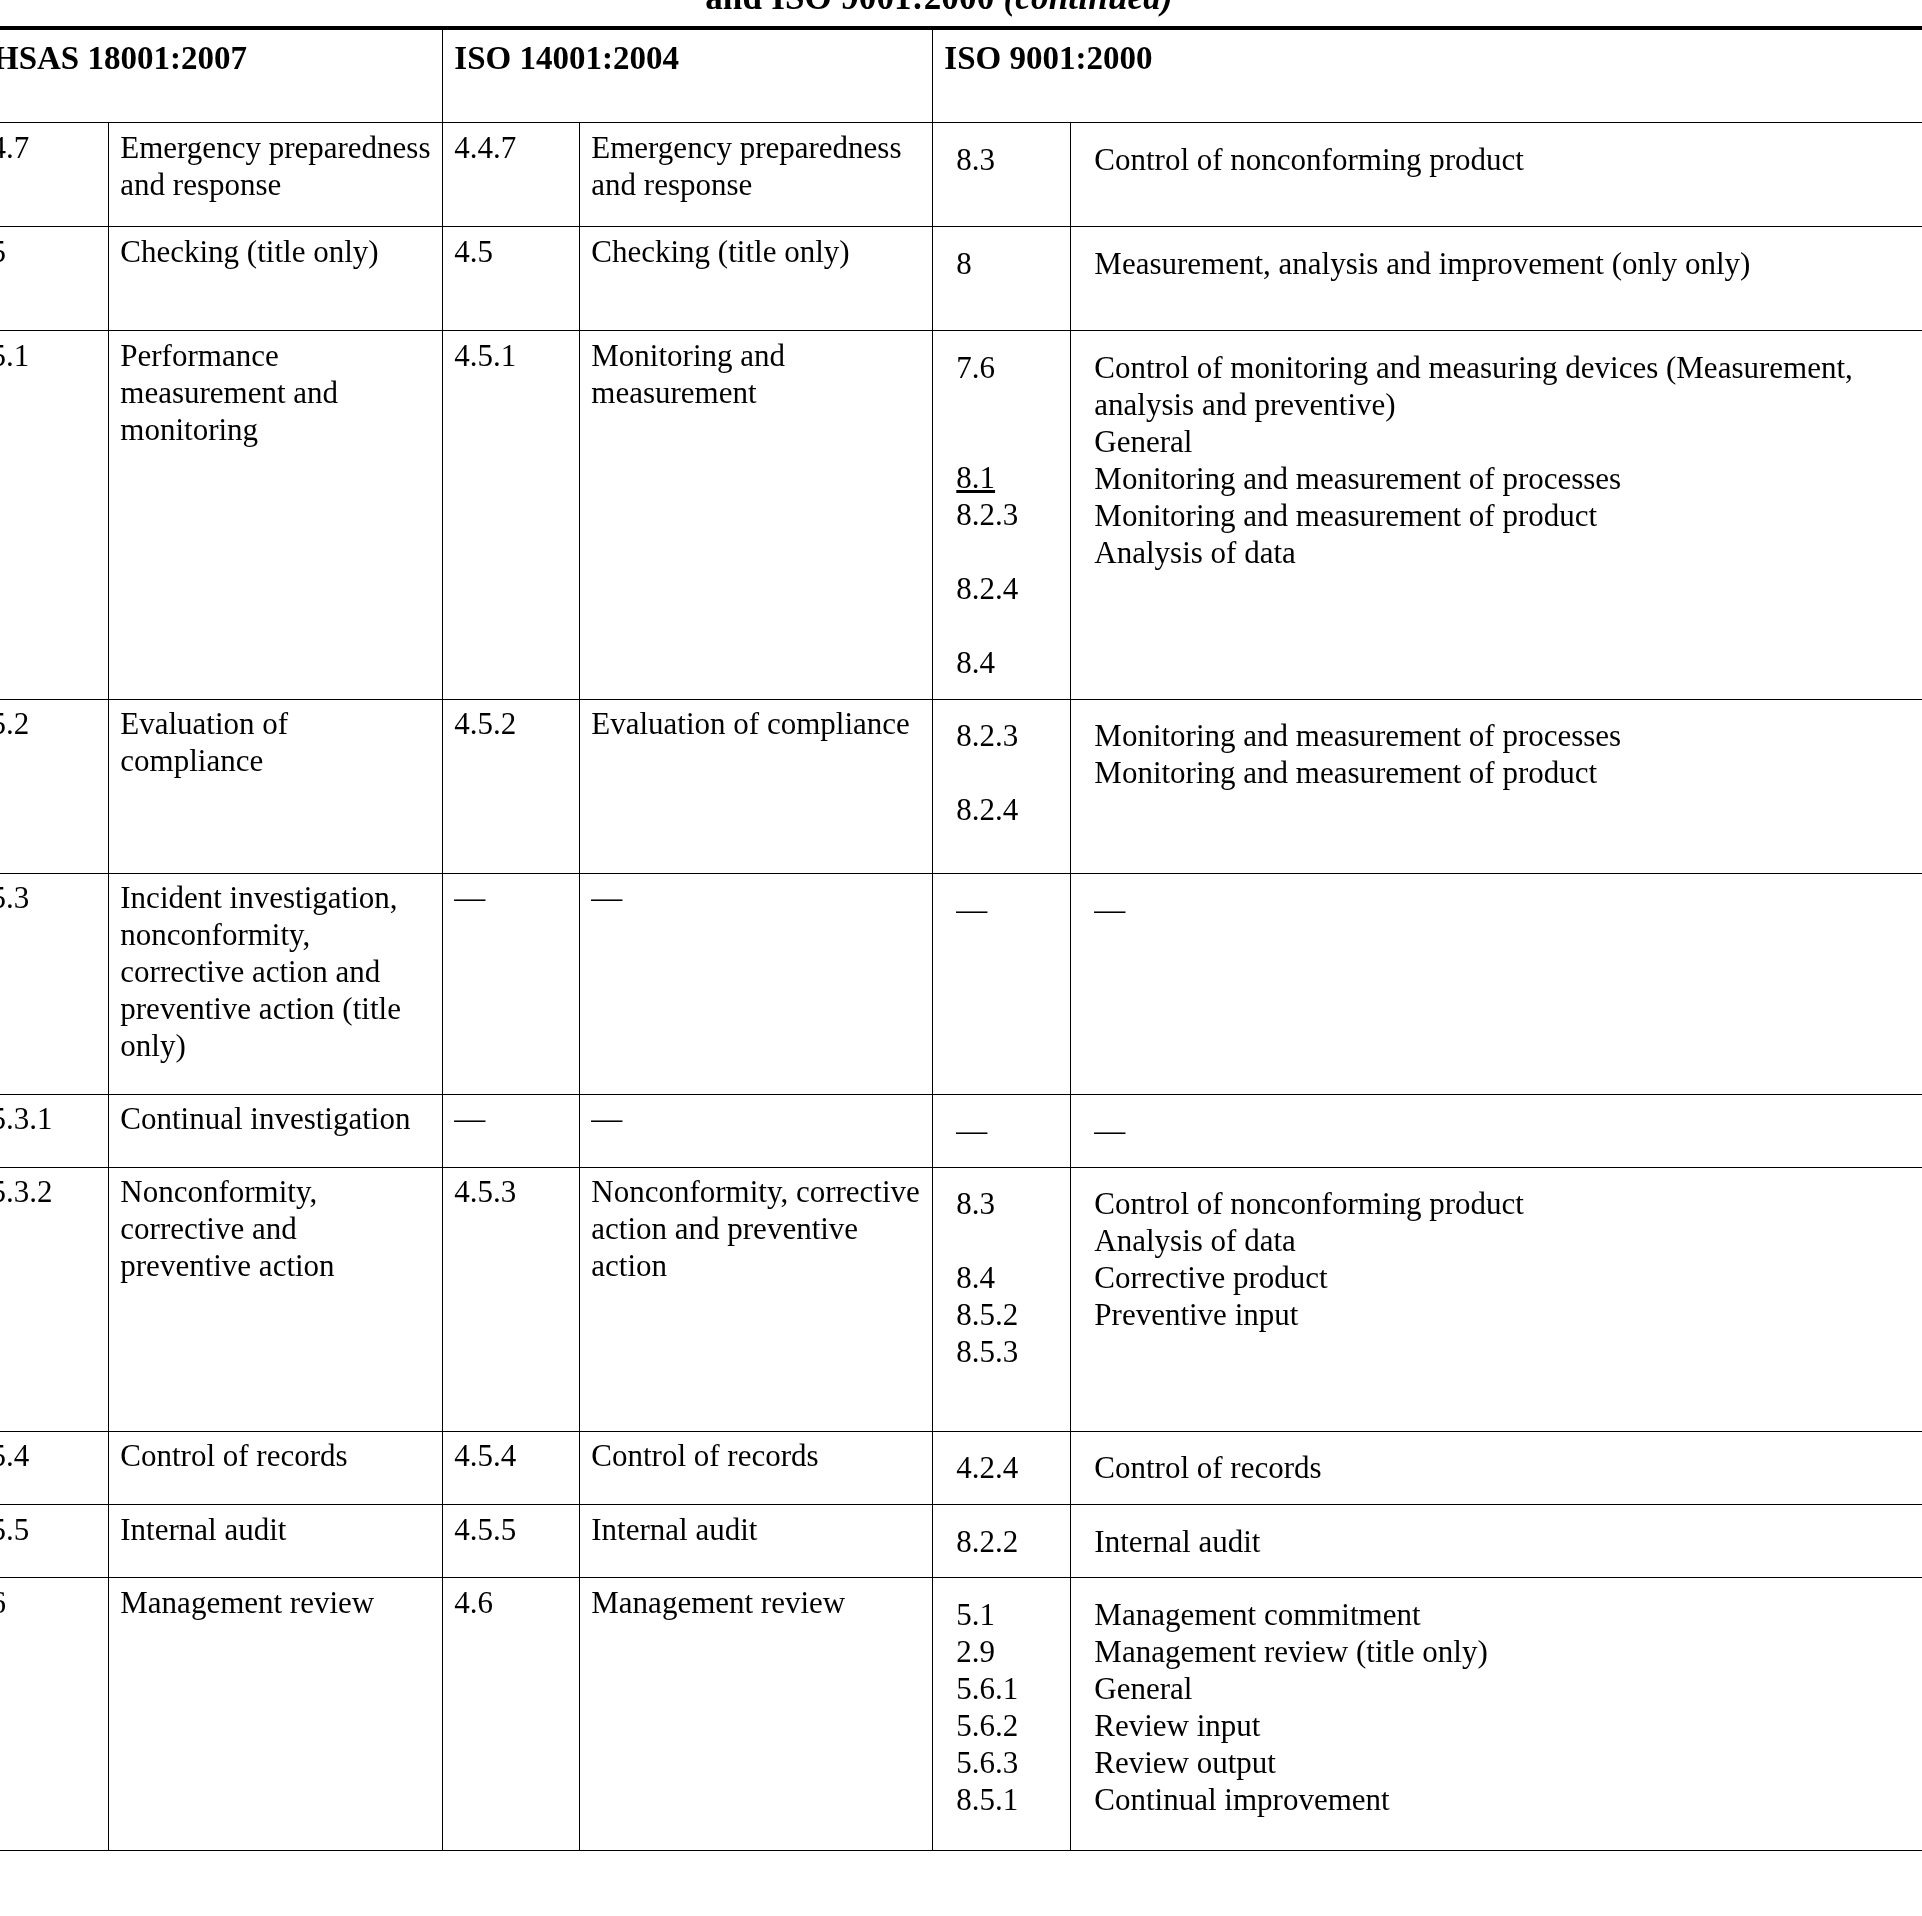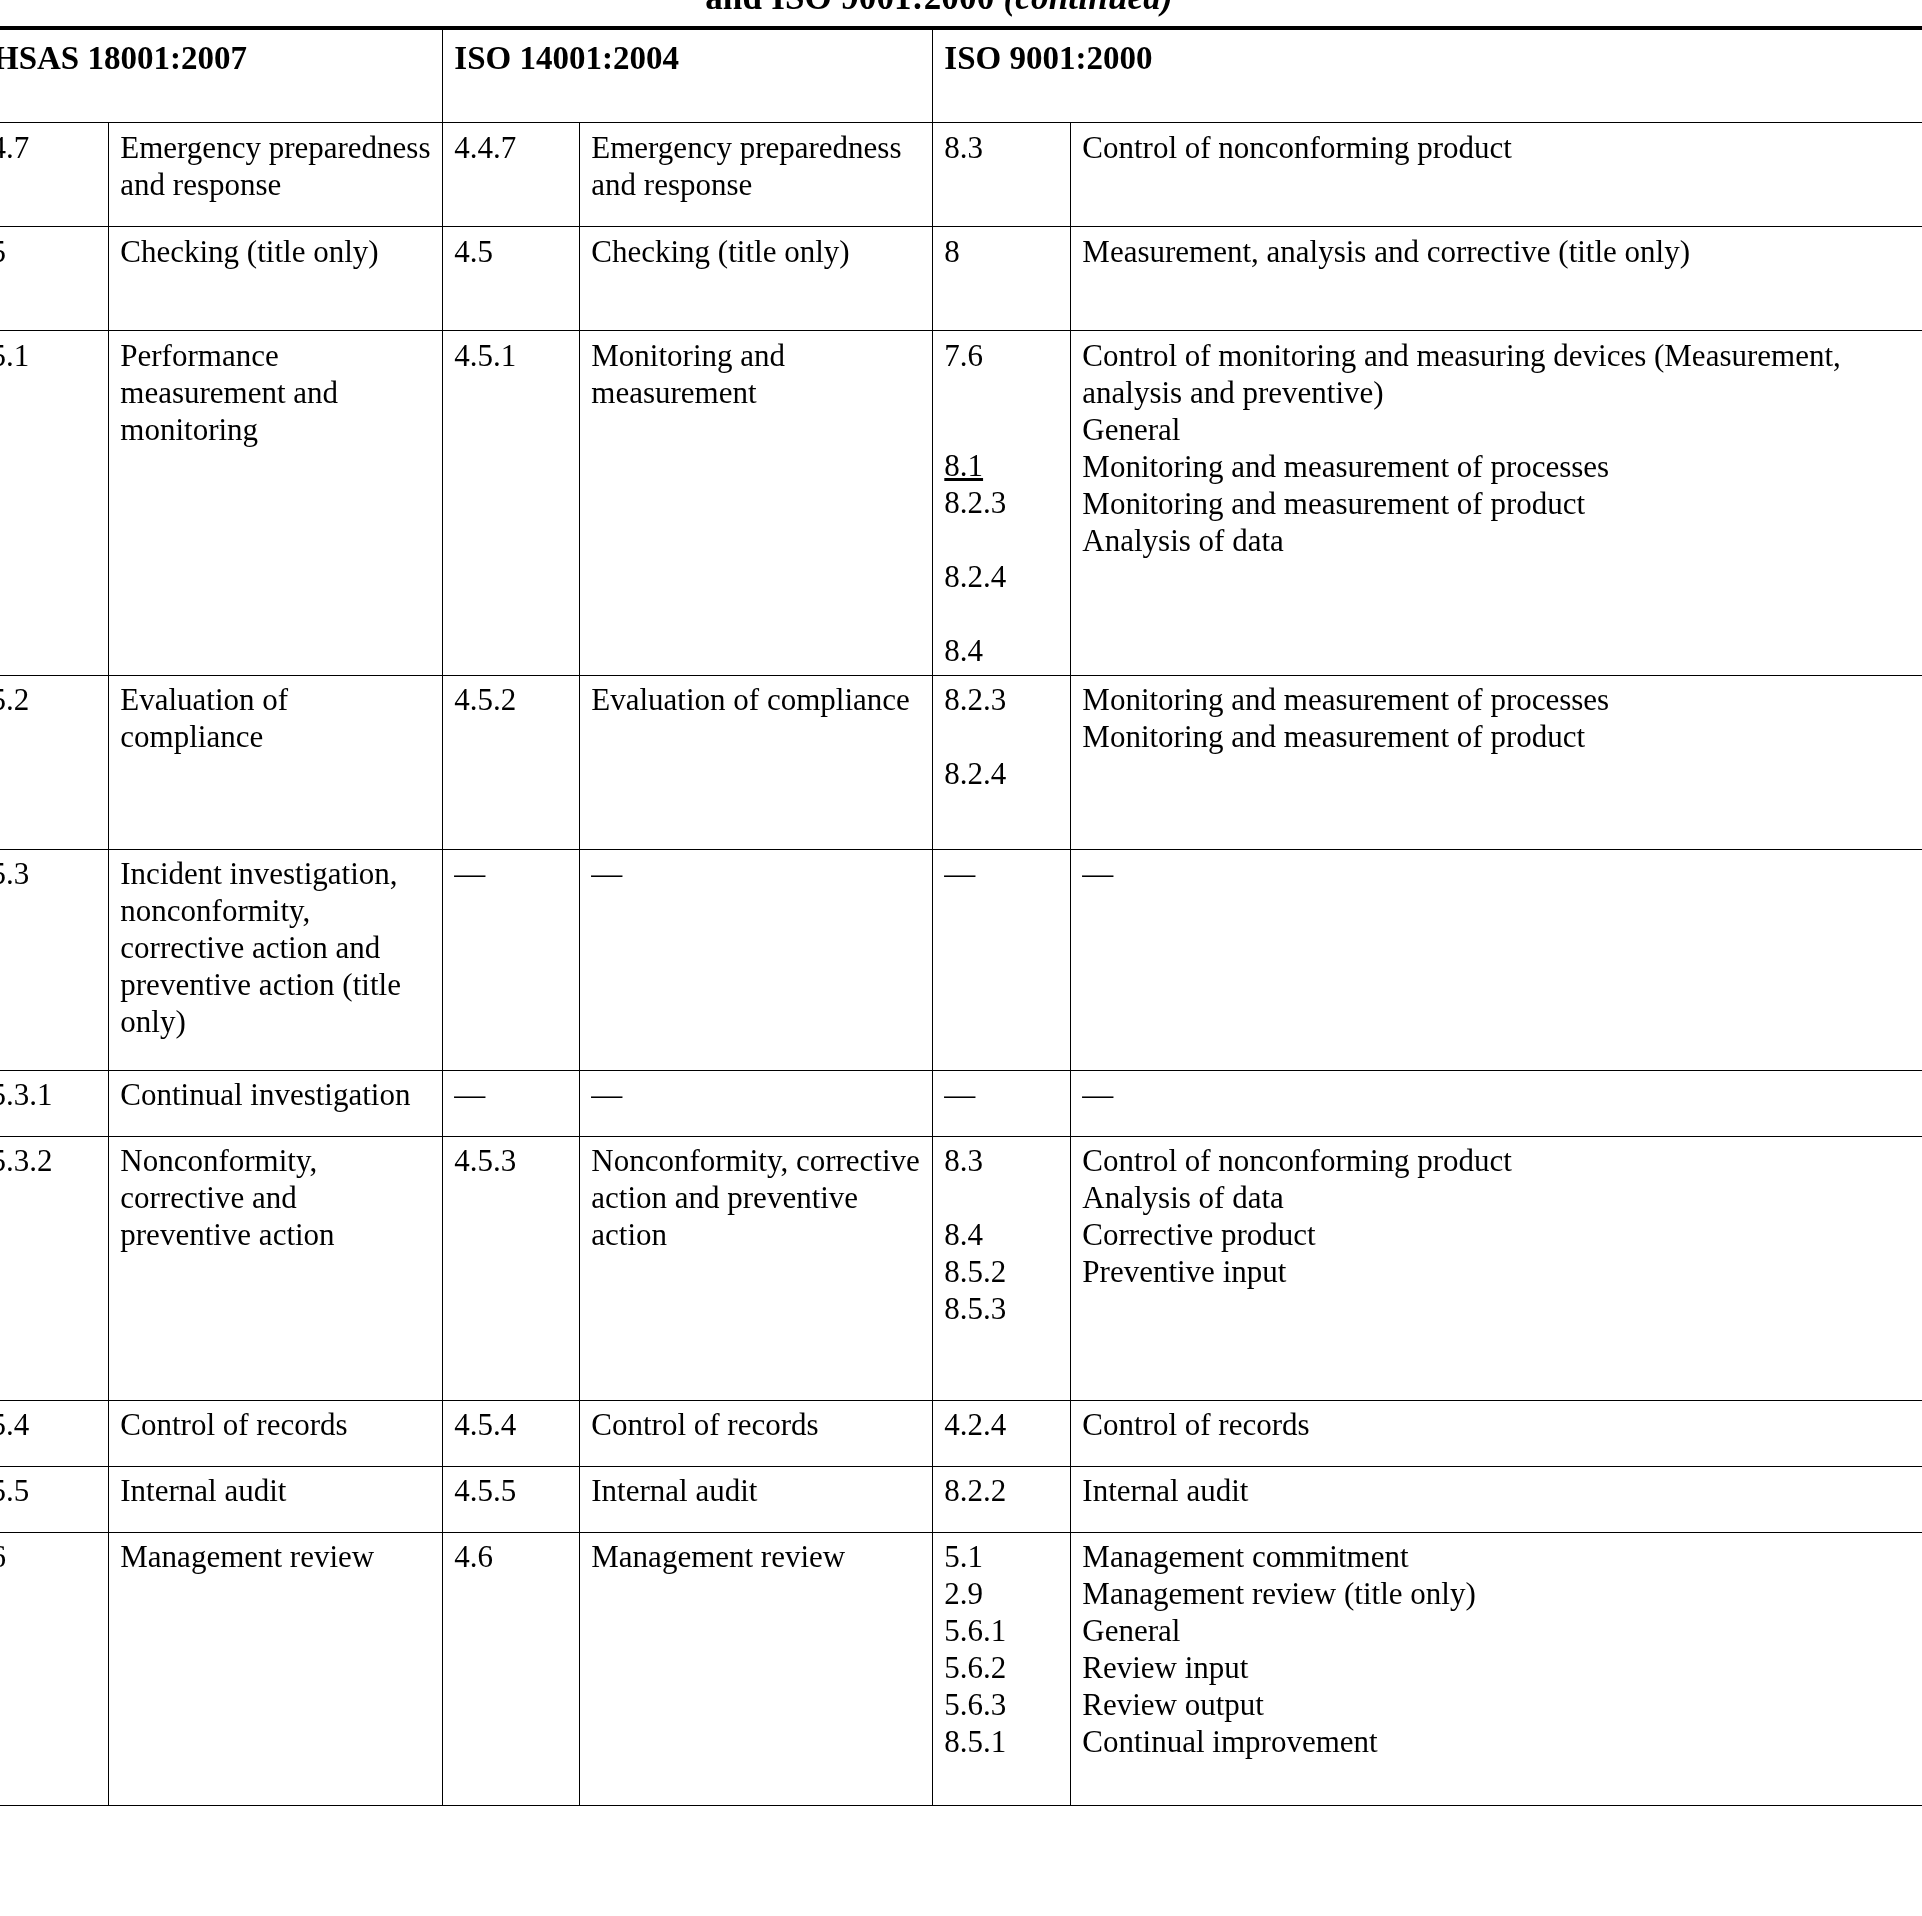--- a/index.html
+++ b/index.html
@@ -86,21 +86,21 @@
     border-right: 1.9px solid #000000;
   }
 
   td.code {
     font-weight: bold;
     white-space: nowrap;
   }
   td.title { font-weight: normal; }
 
   
-  .lines { margin: 0; padding: 0; }
+  .lines { margin: 12px; padding: 0; }
   .lines .ln { display: block; }
 </style>
 </head>
 <body>
 
 <div id="page">
   <div id="inner">
 
     <div class="caption">
       <span>and ISO 9001:2000</span>
@@ -145,21 +145,21 @@
             <td class="title">Checking (title only)</td>
             <td class="code">4.5</td>
             <td class="title">Checking (title only)</td>
             <td class="code">
               <div class="lines">
                 <span class="ln">8</span>
               </div>
             </td>
             <td class="title">
               <div class="lines">
-                <span class="ln">Measurement, analysis and corrective (title only)</span>
+                <span class="ln">Measurement, analysis and improvement (only only)</span>
               </div>
             </td>
           </tr>
           <tr style="height: 339px;">
             <td class="code">4.5.1</td>
             <td class="title">Performance measurement and monitoring</td>
             <td class="code">4.5.1</td>
             <td class="title">Monitoring and measurement</td>
             <td class="code">
               <div class="lines">

